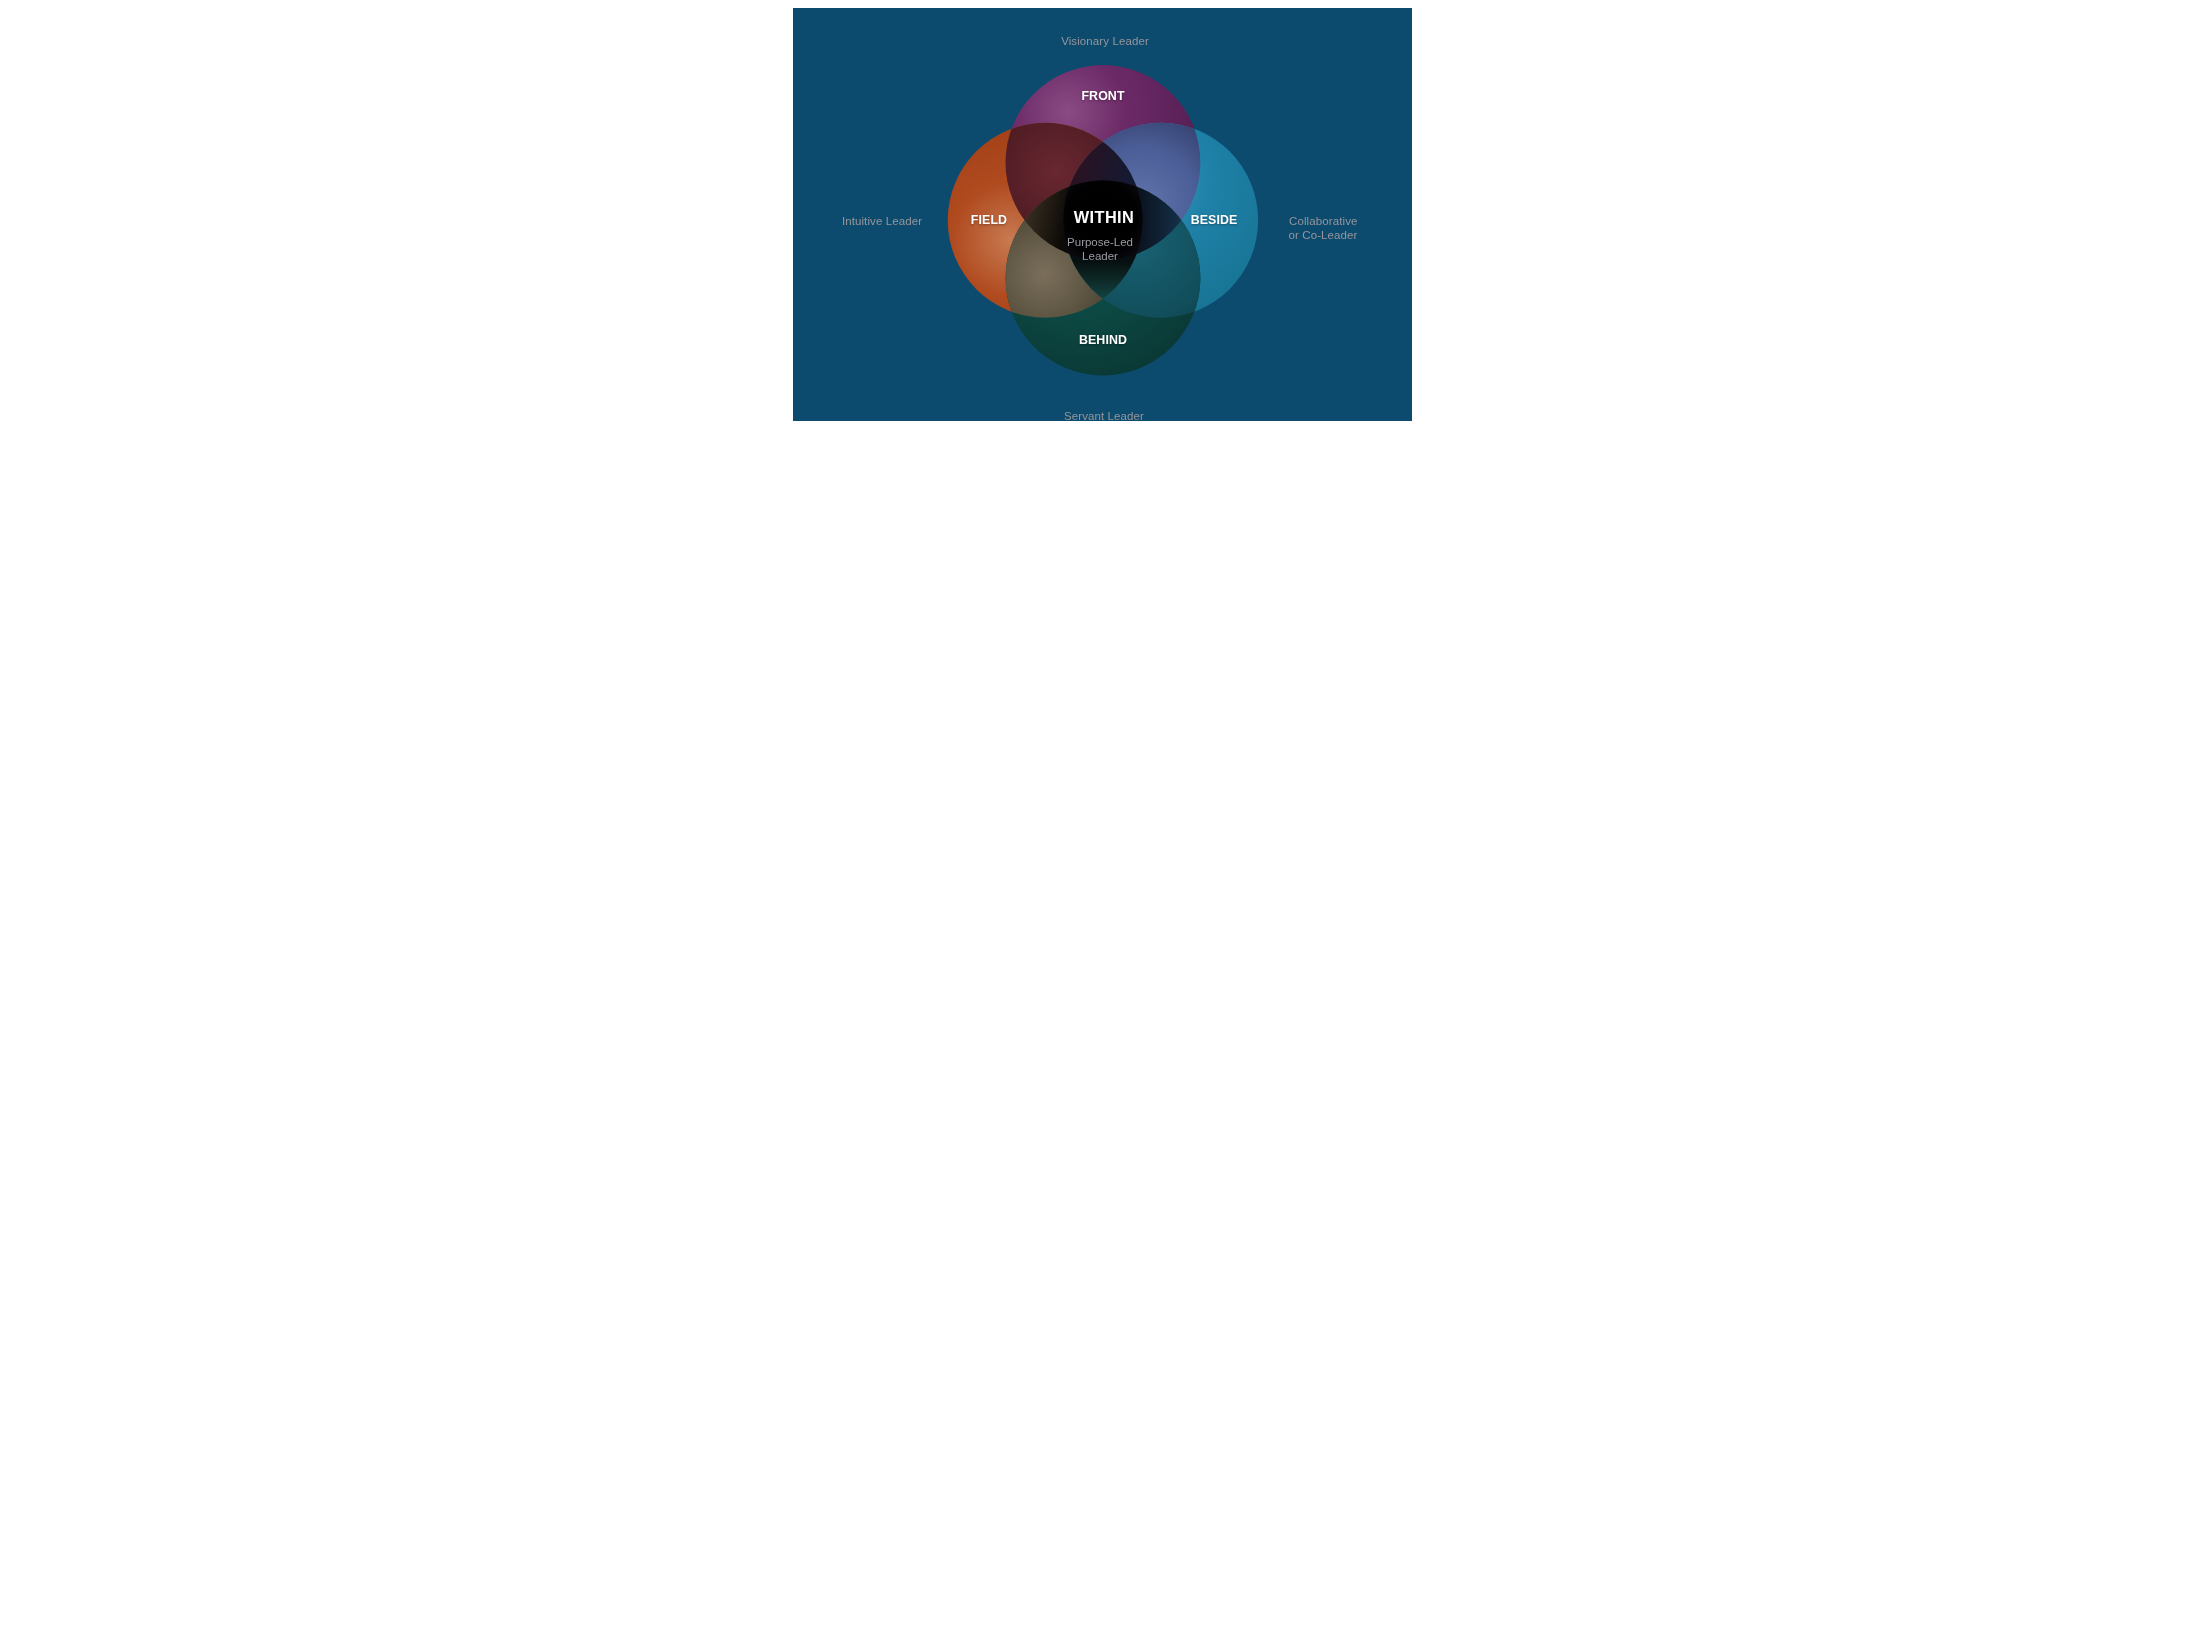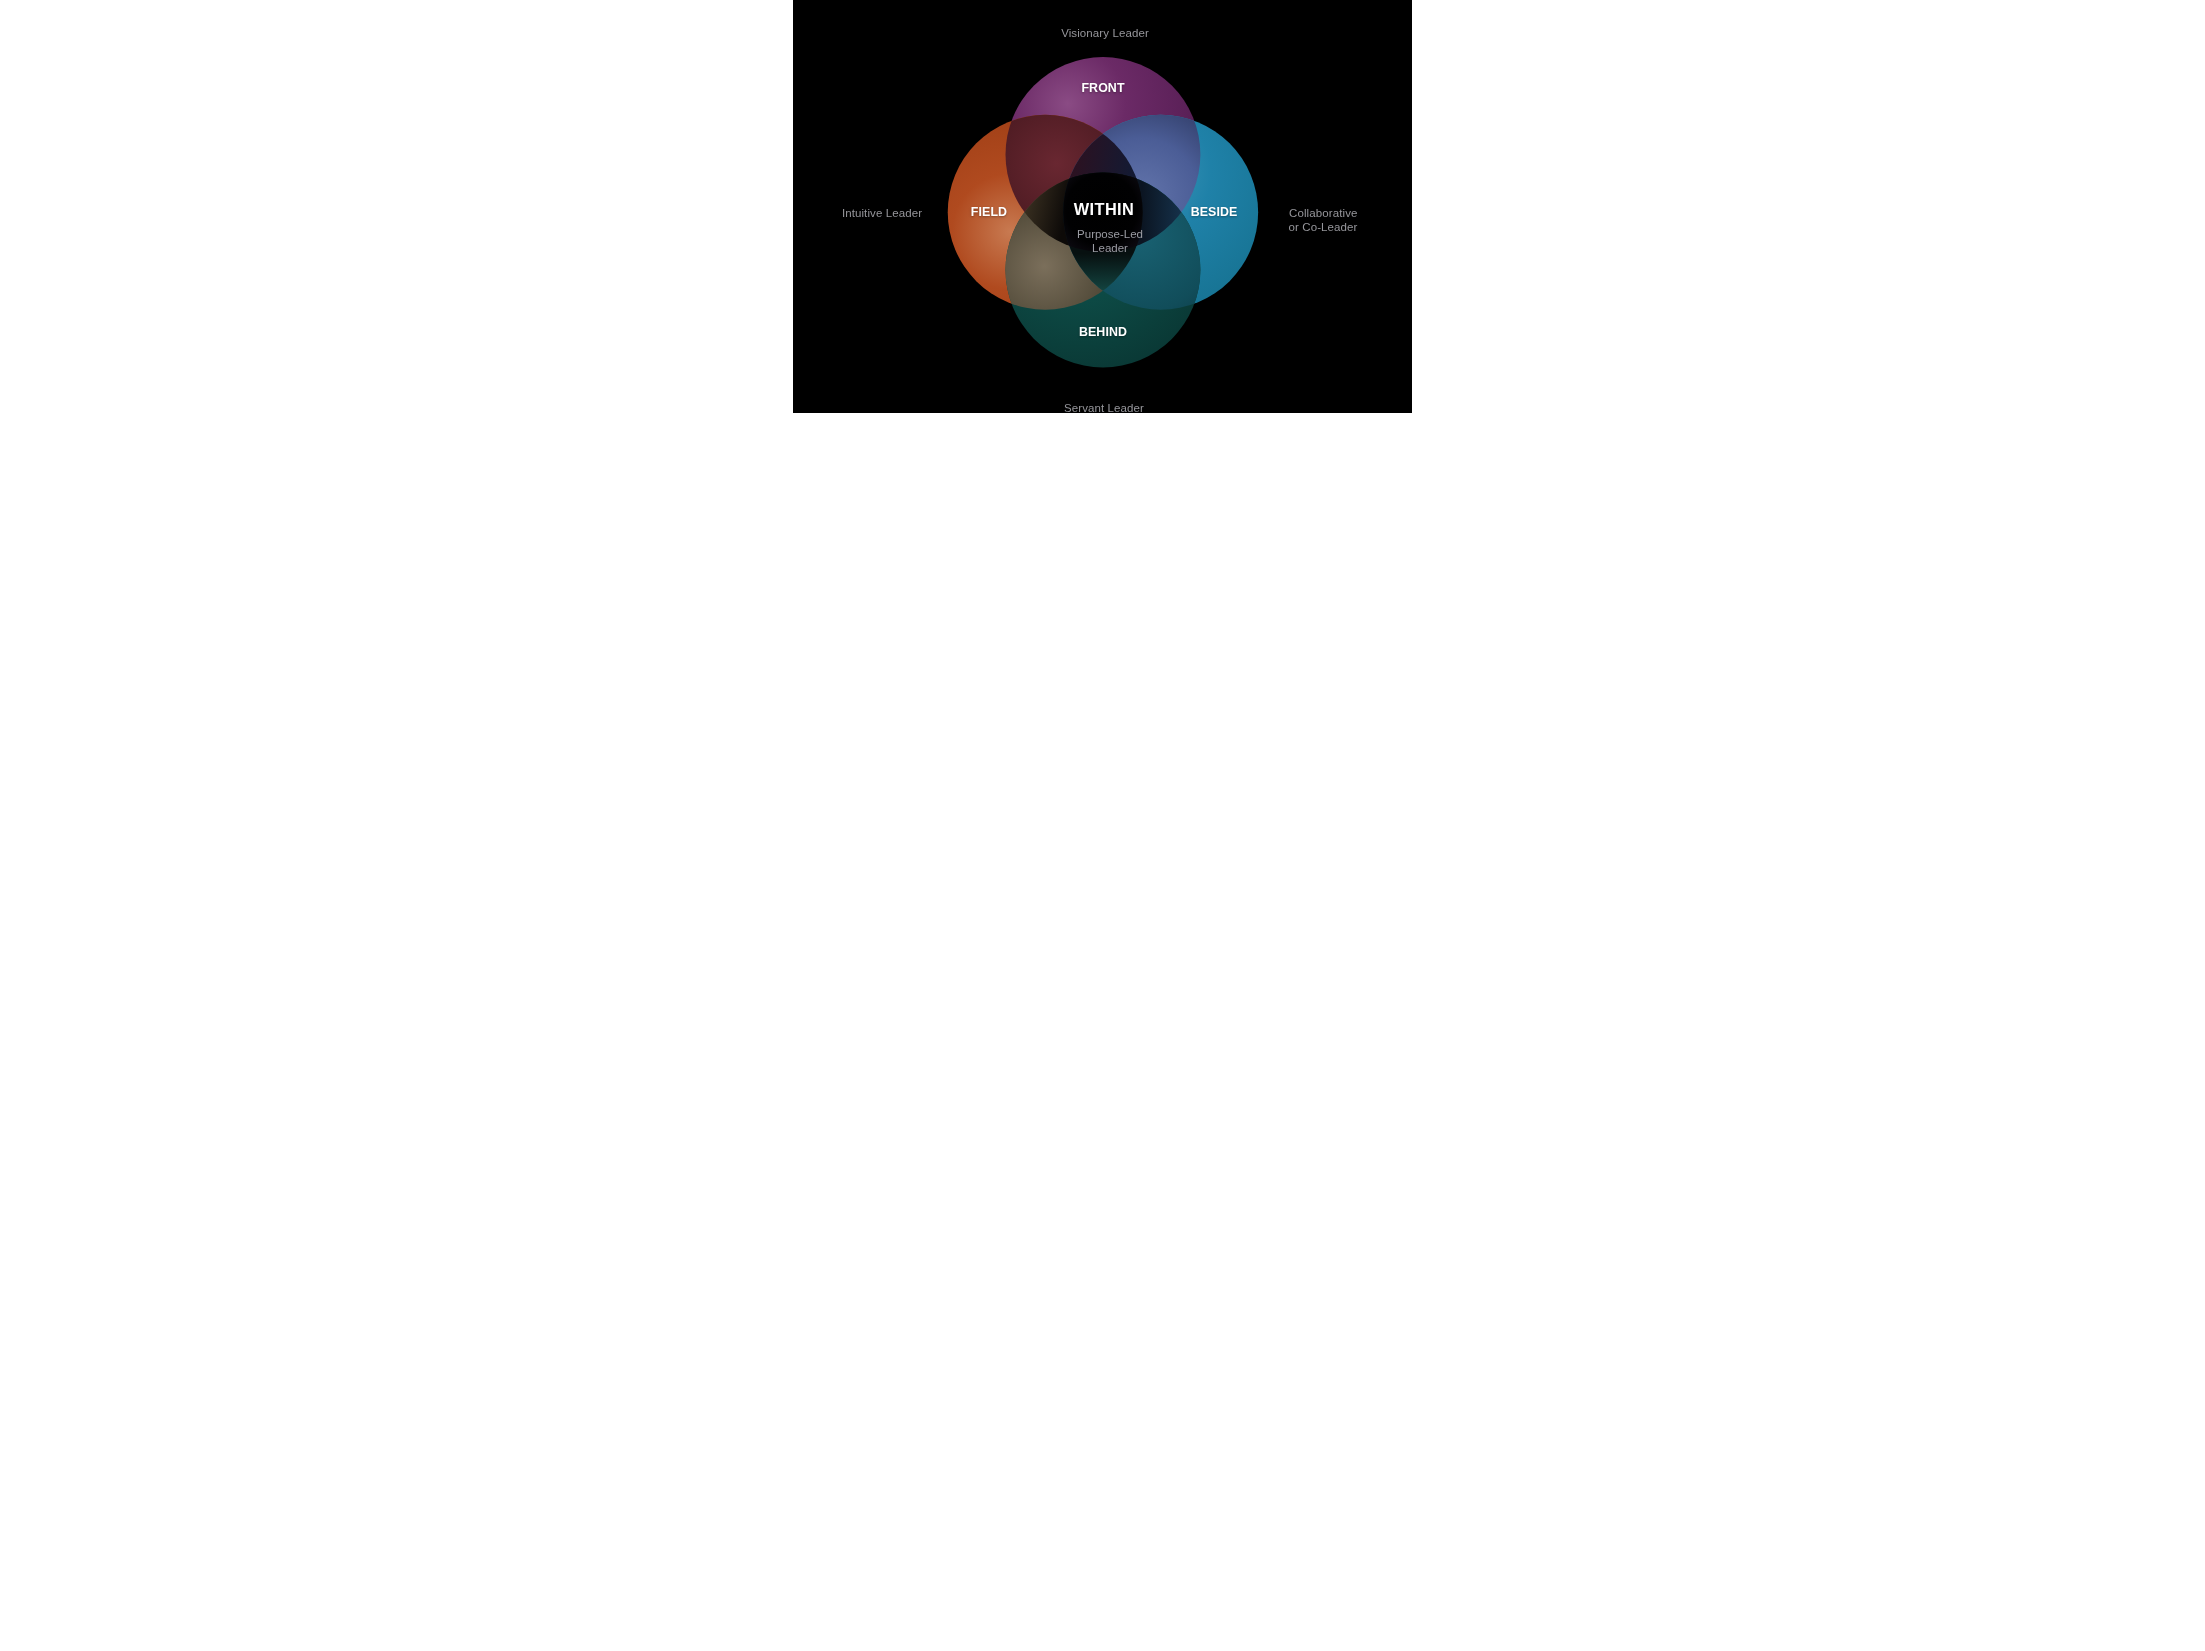--- a/index.html
+++ b/index.html
@@ -5,22 +5,22 @@
   html, body {
     margin: 0;
     padding: 0;
     background: #ffffff;
     font-family: "Liberation Sans", "DejaVu Sans", sans-serif;
   }
   .stage {
     position: relative;
     width: 619px;
     height: 413px;
-    margin: 0 auto;
-    background: #000000;
+    margin: 8px auto;
+    background: #0c4a6e;
     overflow: hidden;
   }
   .stage svg {
     position: absolute;
     left: 0;
     top: 0;
   }
   .lbl {
     position: absolute;
     transform: translate(-50%, -50%);
@@ -194,17 +194,17 @@
   <div class="lbl outer-label" style="left:530px; top:220px;text-align:right;">Collaborative
 or Co-Leader</div>
   <div class="lbl outer-label" style="left:311px; top:408px;">Servant Leader</div>
 
   <div class="lbl circle-label" style="left:310px; top:88px;">FRONT</div>
   <div class="lbl circle-label" style="left:196px; top:212px;">FIELD</div>
   <div class="lbl circle-label" style="left:421px; top:212px;">BESIDE</div>
   <div class="lbl circle-label" style="left:310px; top:332px;">BEHIND</div>
 
   <div class="lbl center-label" style="left:311px; top:210px;">WITHIN</div>
-  <div class="lbl center-sublabel" style="left:317px; top:241px;">Purpose-Led
+  <div class="lbl center-sublabel" style="left:307px; top:241px;">Purpose-Led
 Leader</div>
 
 </div>
 
 
 </body></html>

